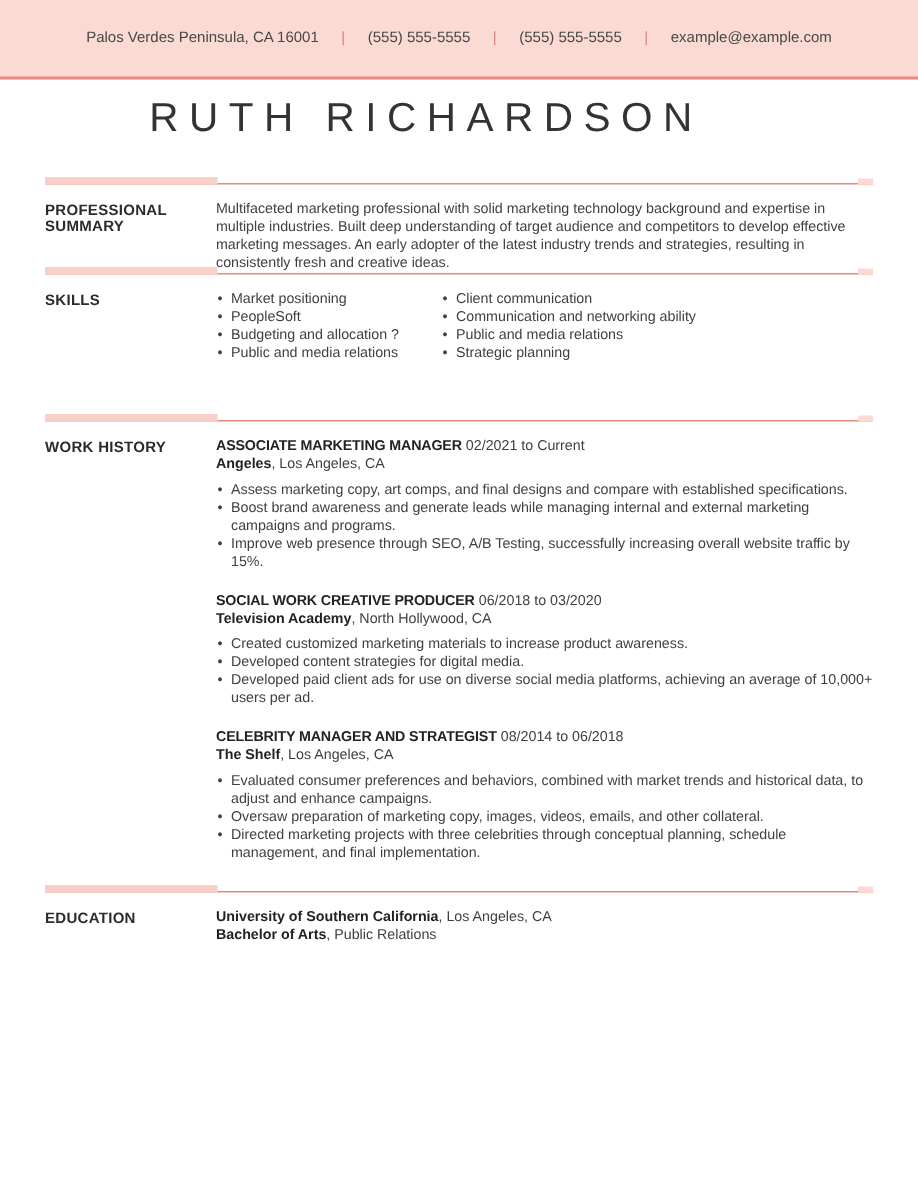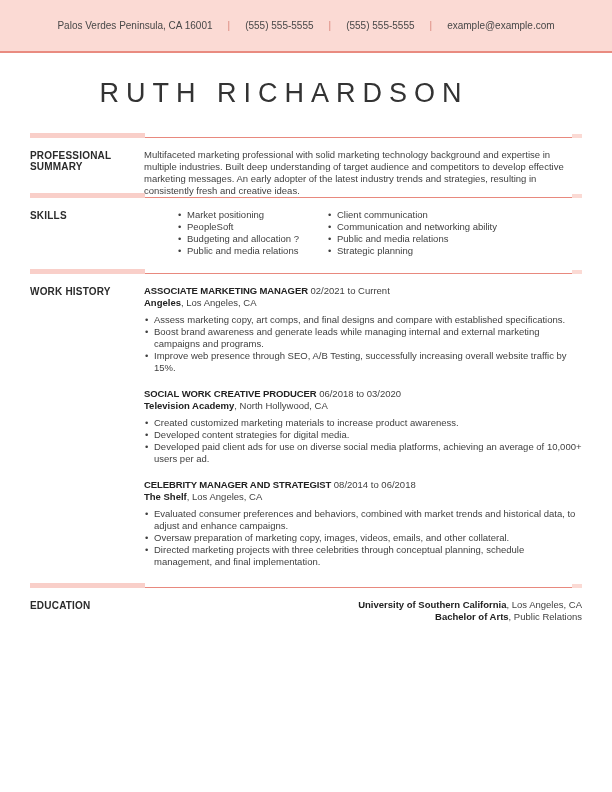--- a/index.html
+++ b/index.html
@@ -27,21 +27,21 @@
       color: #474747;
     }
     .contact-sep {
       color: #d9857b;
       margin: 0 15px;
       font-size: 10px;
     }
 
     
     .name {
-      margin-top: 25px;
+      margin-top: 10px;
       text-align: center;
       padding-right: 44px;
       font-size: 27px;
       font-weight: 400;
       letter-spacing: 7px;
       color: #333333;
     }
 
     
     .content { padding: 0 30px; }
@@ -78,21 +78,21 @@
       padding-top: 1px;
     }
     .section-label span { display: block; }
     .section-body {
       flex: 1;
       font-size: 9.5px;
       line-height: 12px;
       color: #3f3f3f;
     }
     .sec-summary { }
-    .sec-skills  { margin-bottom: 16px; gap: 33px; }
+    .sec-skills  { margin-bottom: 38px; }
     .sec-work    { margin-bottom: 19px; }
 
     
     .skills-cols { display: flex; }
     .skill-col-1 { width: 150px; }
     .skill-col-2 { width: 170px; }
     .li {
       position: relative;
       padding-left: 10px;
     }
@@ -108,21 +108,21 @@
     .job-title {
       font-weight: bold;
       color: #222222;
       letter-spacing: -0.1px;
     }
     .job-dates { font-weight: normal; color: #3f3f3f; }
     .bold-name { font-weight: bold; color: #222222; }
     .job-bullets { margin-top: 5px; }
 
     
-    .edu-line { display: block; text-align: right; }
+    .edu-line { display: block; }
   </style>
 </head>
 <body>
 
 <div class="page">
 
   <div class="topbar">
     <span>Palos Verdes Peninsula, CA 16001</span>
     <span class="contact-sep">|</span>
     <span>(555) 555-5555</span>

